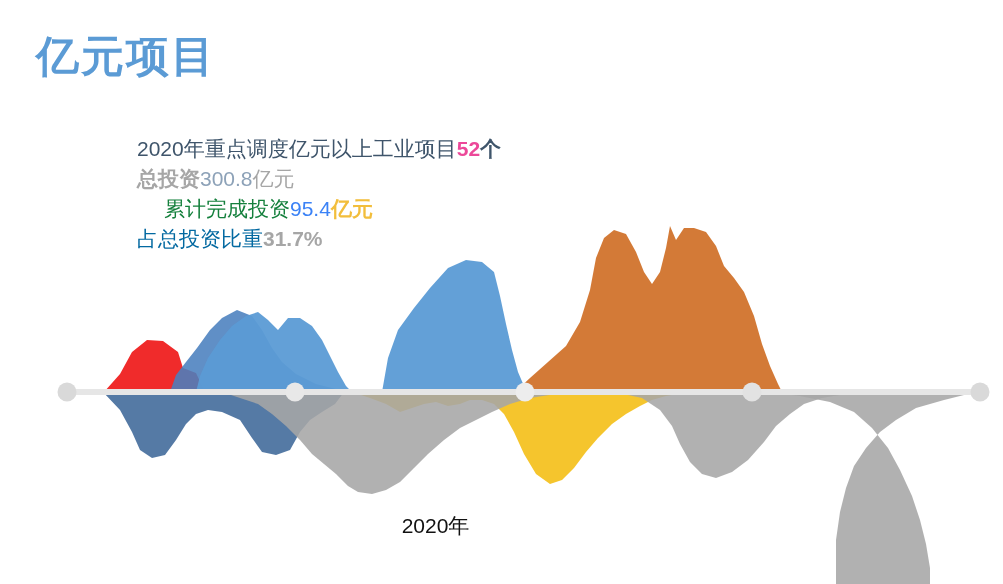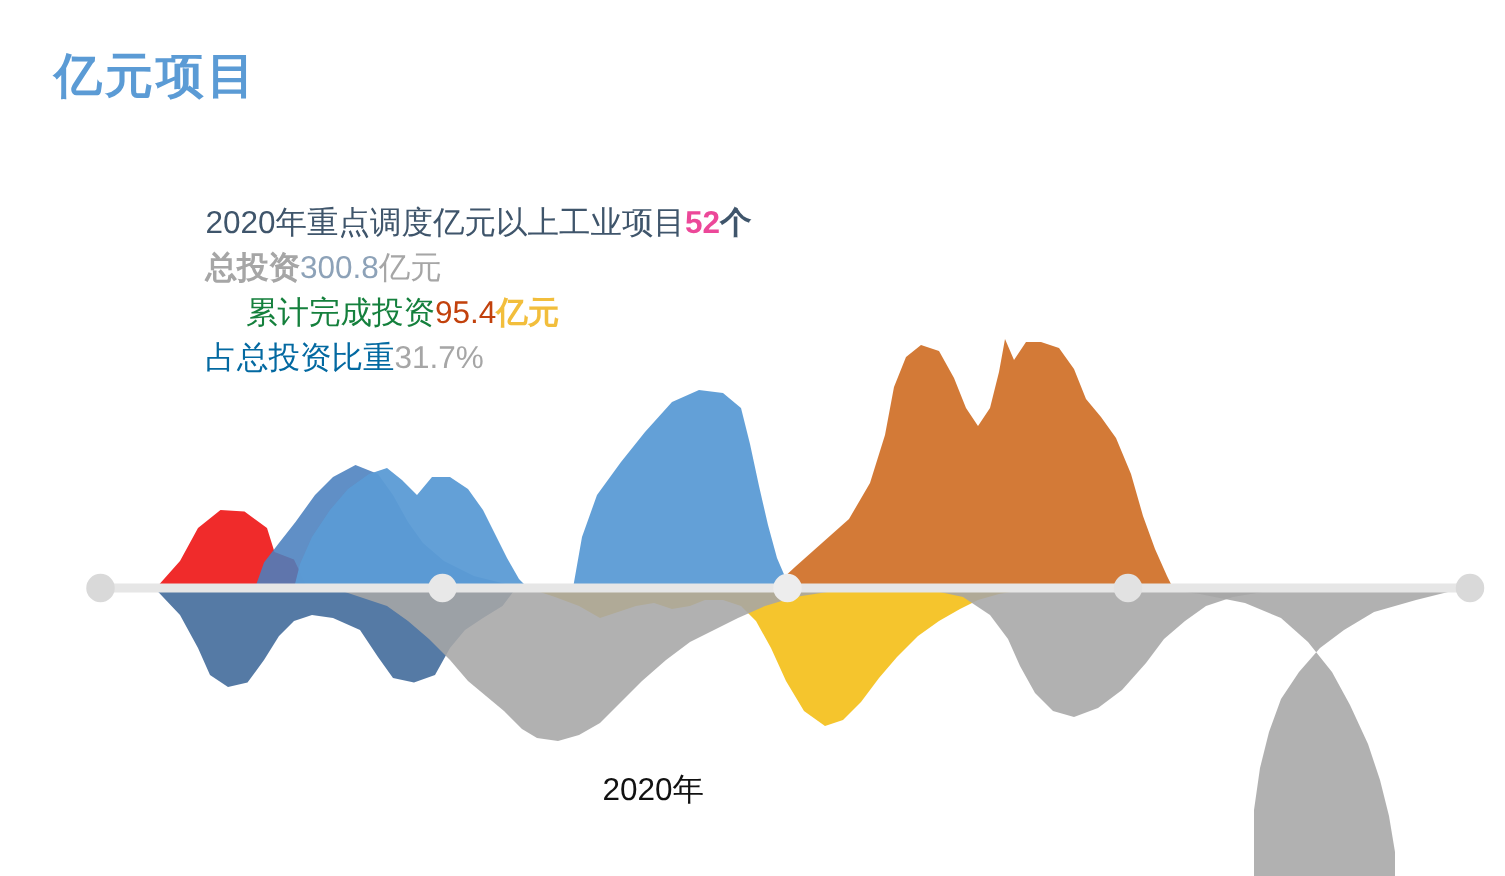--- a/index.html
+++ b/index.html
@@ -16,21 +16,21 @@
     height: 584px;
     background: #ffffff;
     overflow: hidden;
   }
 
   
   .slide-title {
     position: absolute;
     left: 36px;
     top: 33px;
-    font-size: 32px;
+    font-size: 43px;
     font-weight: bold;
     color: #5B9BD5;
     letter-spacing: 2px;
     line-height: 1.1;
     white-space: nowrap;
   }
 
   
   .stats {
     position: absolute;
@@ -47,25 +47,25 @@
   .stat-line .lbl { font-weight: normal; }
   .l1 .lbl { color: #3F556B; }
   .l1 .num { color: #ec4899; font-weight: bold; }
   .l1 .suf { color: #3F556B; font-weight: bold; }
 
   .l2 .lbl { color: #A6A6A6; font-weight: bold; }
   .l2 .num { color: #8DA2B8; font-weight: normal; }
   .l2 .suf { color: #A6A6A6; font-weight: normal; }
 
   .l3 .lbl { color: #15803d; margin-left: 27px; }
-  .l3 .num { color: #c2410c; font-weight: normal; }
+  .l3 .num { color: #3b82f6; font-weight: normal; }
   .l3 .suf { color: #F2BE3C; font-weight: bold; }
 
   .l4 .lbl { color: #0369a1; }
-  .l4 .num { color: #A6A6A6; font-weight: normal; }
+  .l4 .num { color: #A6A6A6; font-weight: bold; }
   .l4 .suf { color: #A6A6A6; font-weight: normal; }
 
   
   #chart-wrap {
     position: absolute;
     left: 0;
     top: 0;
     width: 1003px;
     height: 584px;
   }

